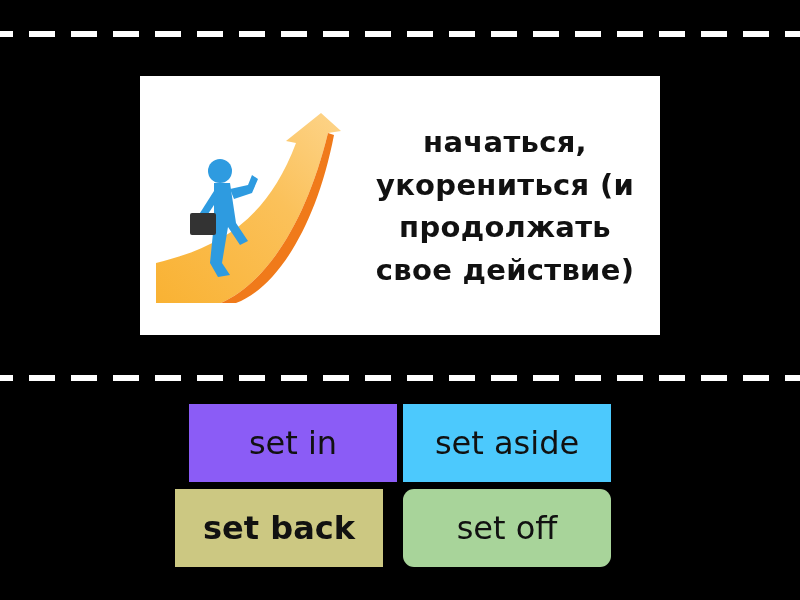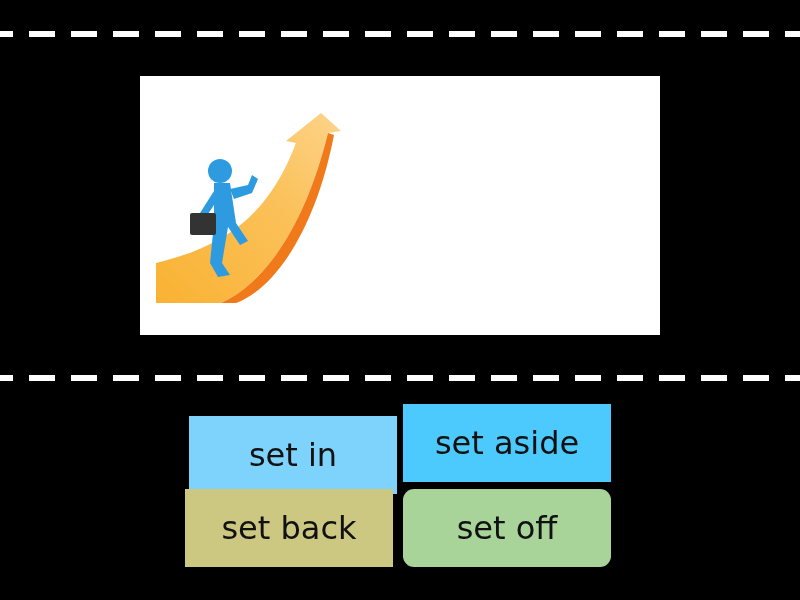--- a/index.html
+++ b/index.html
@@ -31,20 +31,21 @@
       </linearGradient>
     </defs>
     <path d="M0 150 C60 135 110 110 140 30 L130 28 L165 0 L185 18 L172 20 C150 110 110 170 65 190 L0 190 Z" fill="url(#ag)"></path>
     <path d="M65 190 C110 170 150 110 172 20 L178 22 C160 115 120 175 80 190 Z" fill="#F07A1A"></path>
     <circle cx="64" cy="58" r="12" fill="#2E9BE0"></circle>
     <path d="M58 70 L74 70 L80 110 L92 128 L84 132 L72 114 L66 150 L74 162 L62 164 L54 150 L58 110 Z" fill="#2E9BE0"></path>
     <path d="M74 76 L92 72 L96 62 L102 66 L96 80 L78 86 Z" fill="#2E9BE0"></path>
     <path d="M58 78 L44 100 L50 104 L62 86 Z" fill="#2E9BE0"></path>
     <rect x="34" y="100" width="26" height="22" rx="2" fill="#333"></rect>
   </svg>
+  <div class="prompt">начаться, укорениться (и продолжать свое действие)</div>
 </div>
 
 <div class="dash-line" style="top:375px;"></div>
 
-<div class="tile" style="left:189px; top:404px; background:#7dd3fc;margin-top:12px;">set in</div>
+<div class="tile" style="left:189px; top:404px; background:#8b5cf6;">set in</div>
 <div class="tile" style="left:403px; top:404px; background:#4CC9FD;">set aside</div>
-<div class="tile" style="left:185px; top:489px; background:#CCC882;">set back</div>
+<div class="tile" style="left:175px; top:489px; background:#CCC882;font-weight:bold;">set back</div>
 <div class="tile" style="left:403px; top:489px; background:#A8D49A;border-radius:11px;">set off</div>
 
 </body></html>

